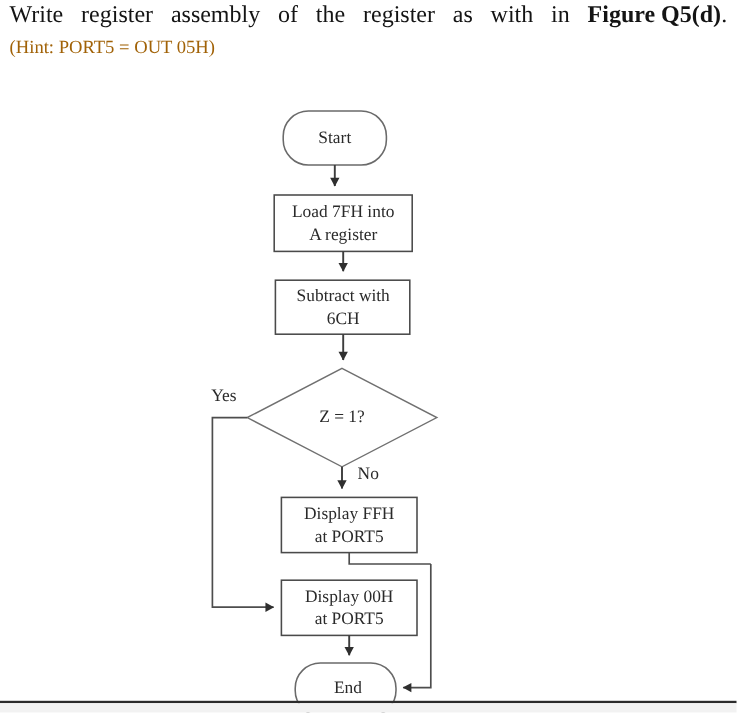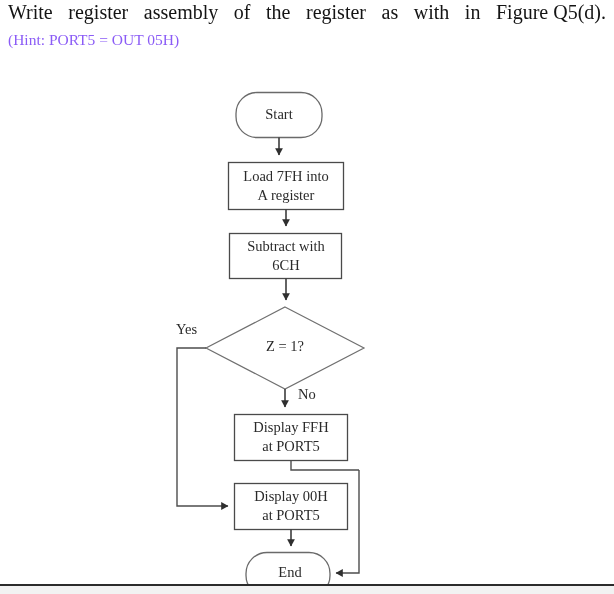--- a/index.html
+++ b/index.html
@@ -27,25 +27,25 @@
     font-size: 20px;
     line-height: 25px;
     color: #141414;
     white-space: nowrap;
   }
   .q-line.justified {
     display: flex;
     justify-content: space-between;
     width: 598px;
   }
-  .q-bold { font-weight: normal; }
+  .q-bold { font-weight: bold; }
   .hint-line {
     font-size: 15.5px;
     line-height: 25px;
-    color: #8b5cf6;
+    color: #a16207;
     margin-top: 2px;
   }
   
   #flowchart {
     position: absolute;
     left: 0;
     top: 0;
     width: 614px;
     height: 594px;
   }

